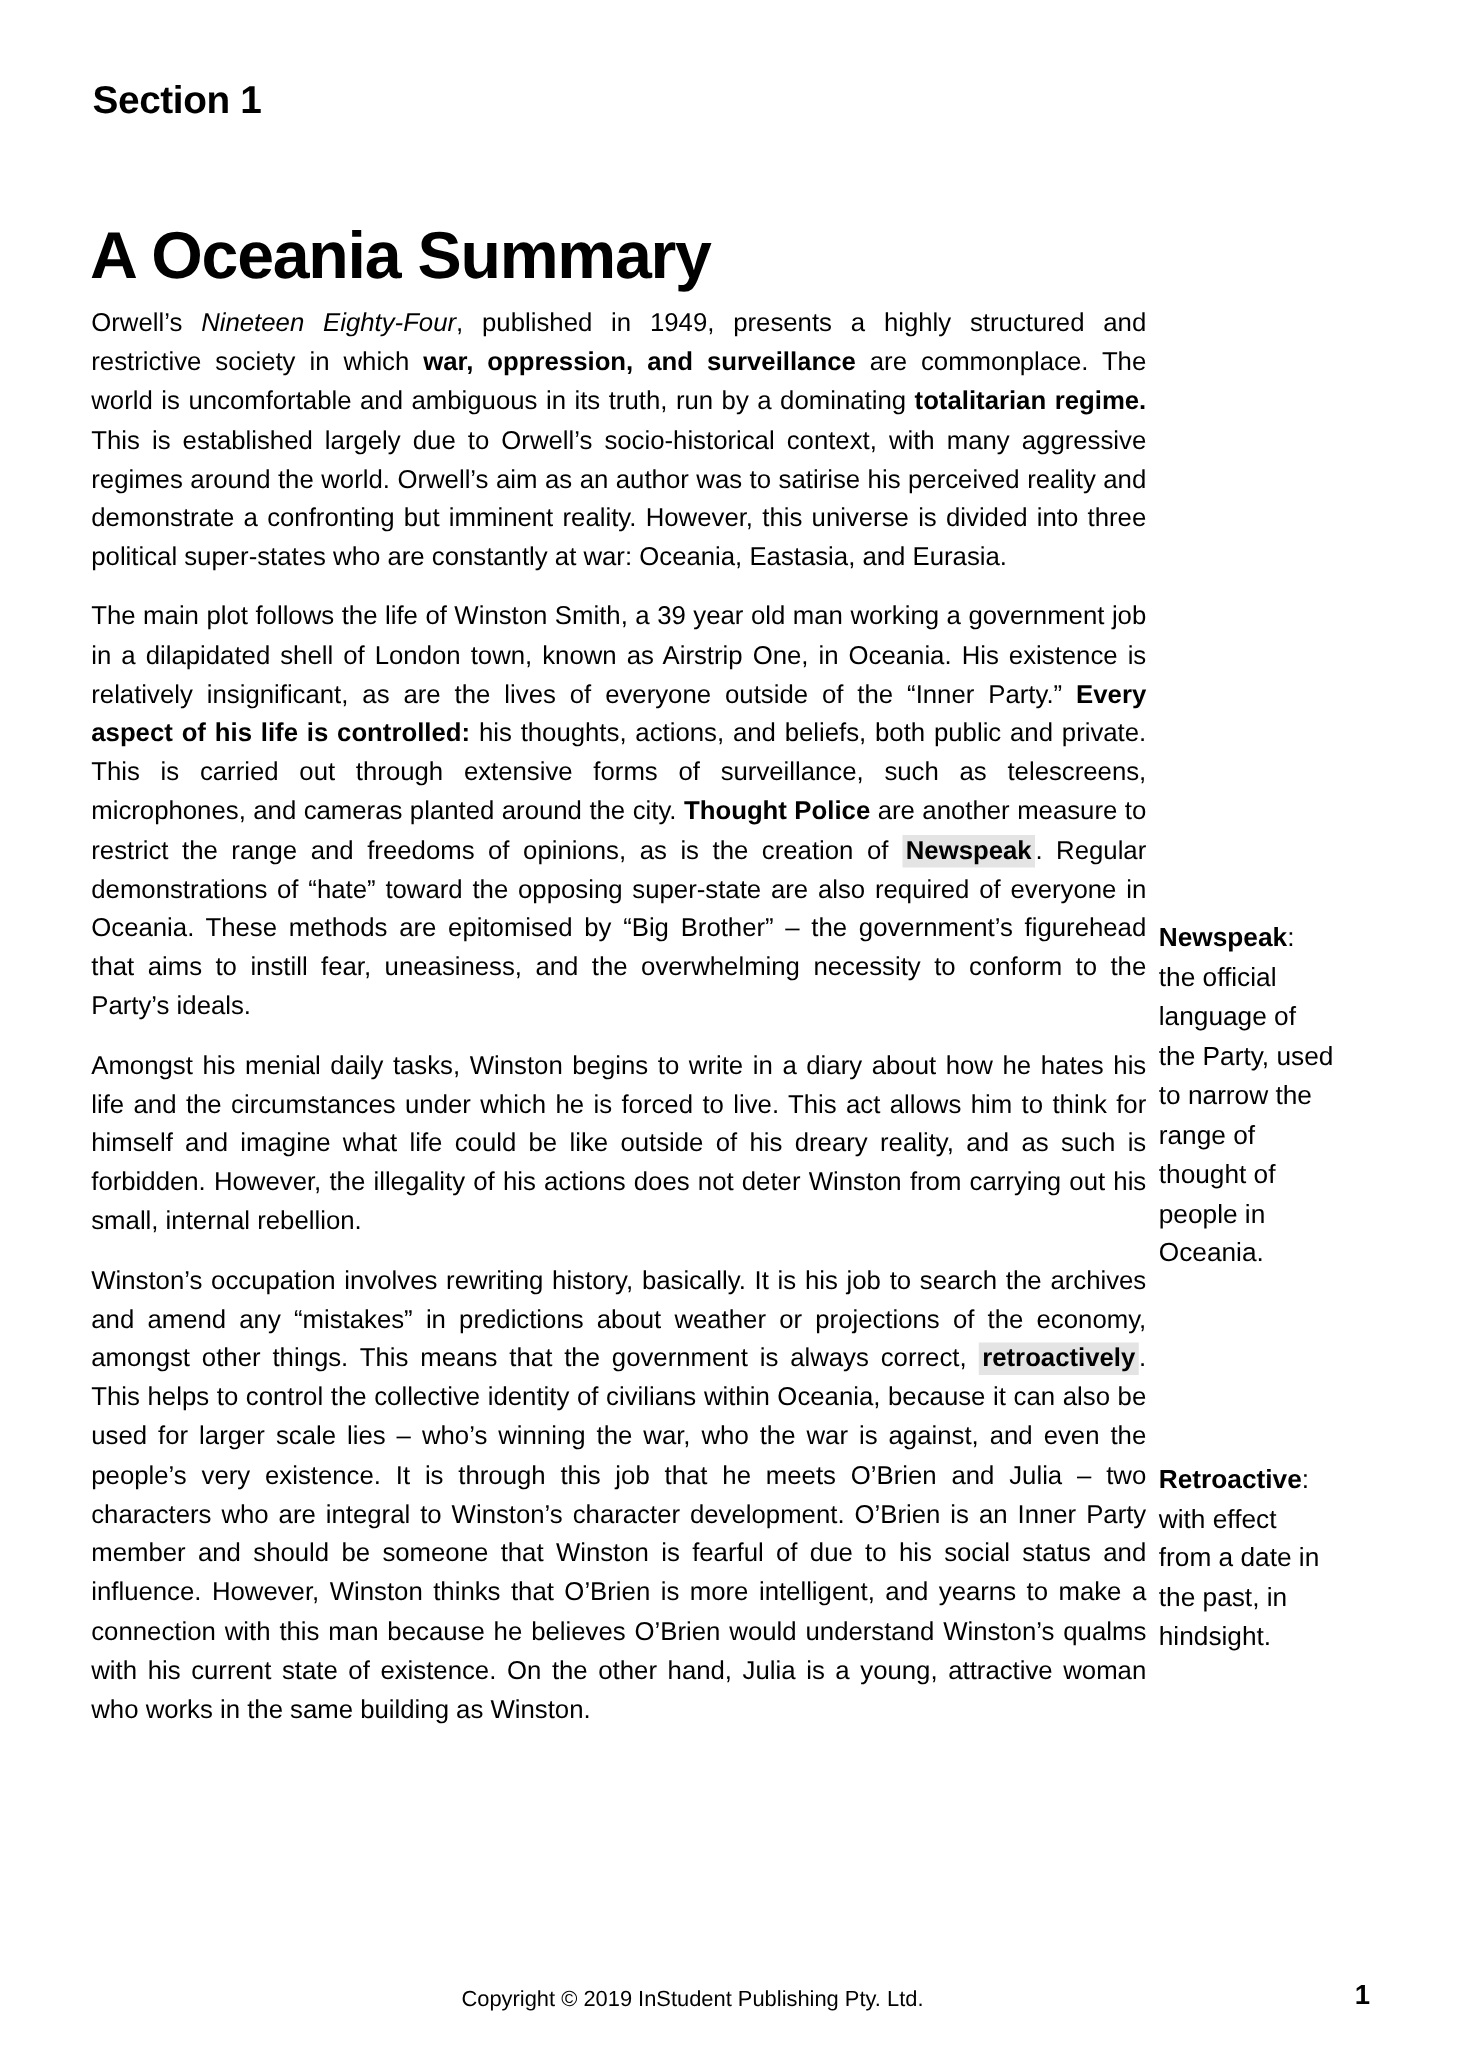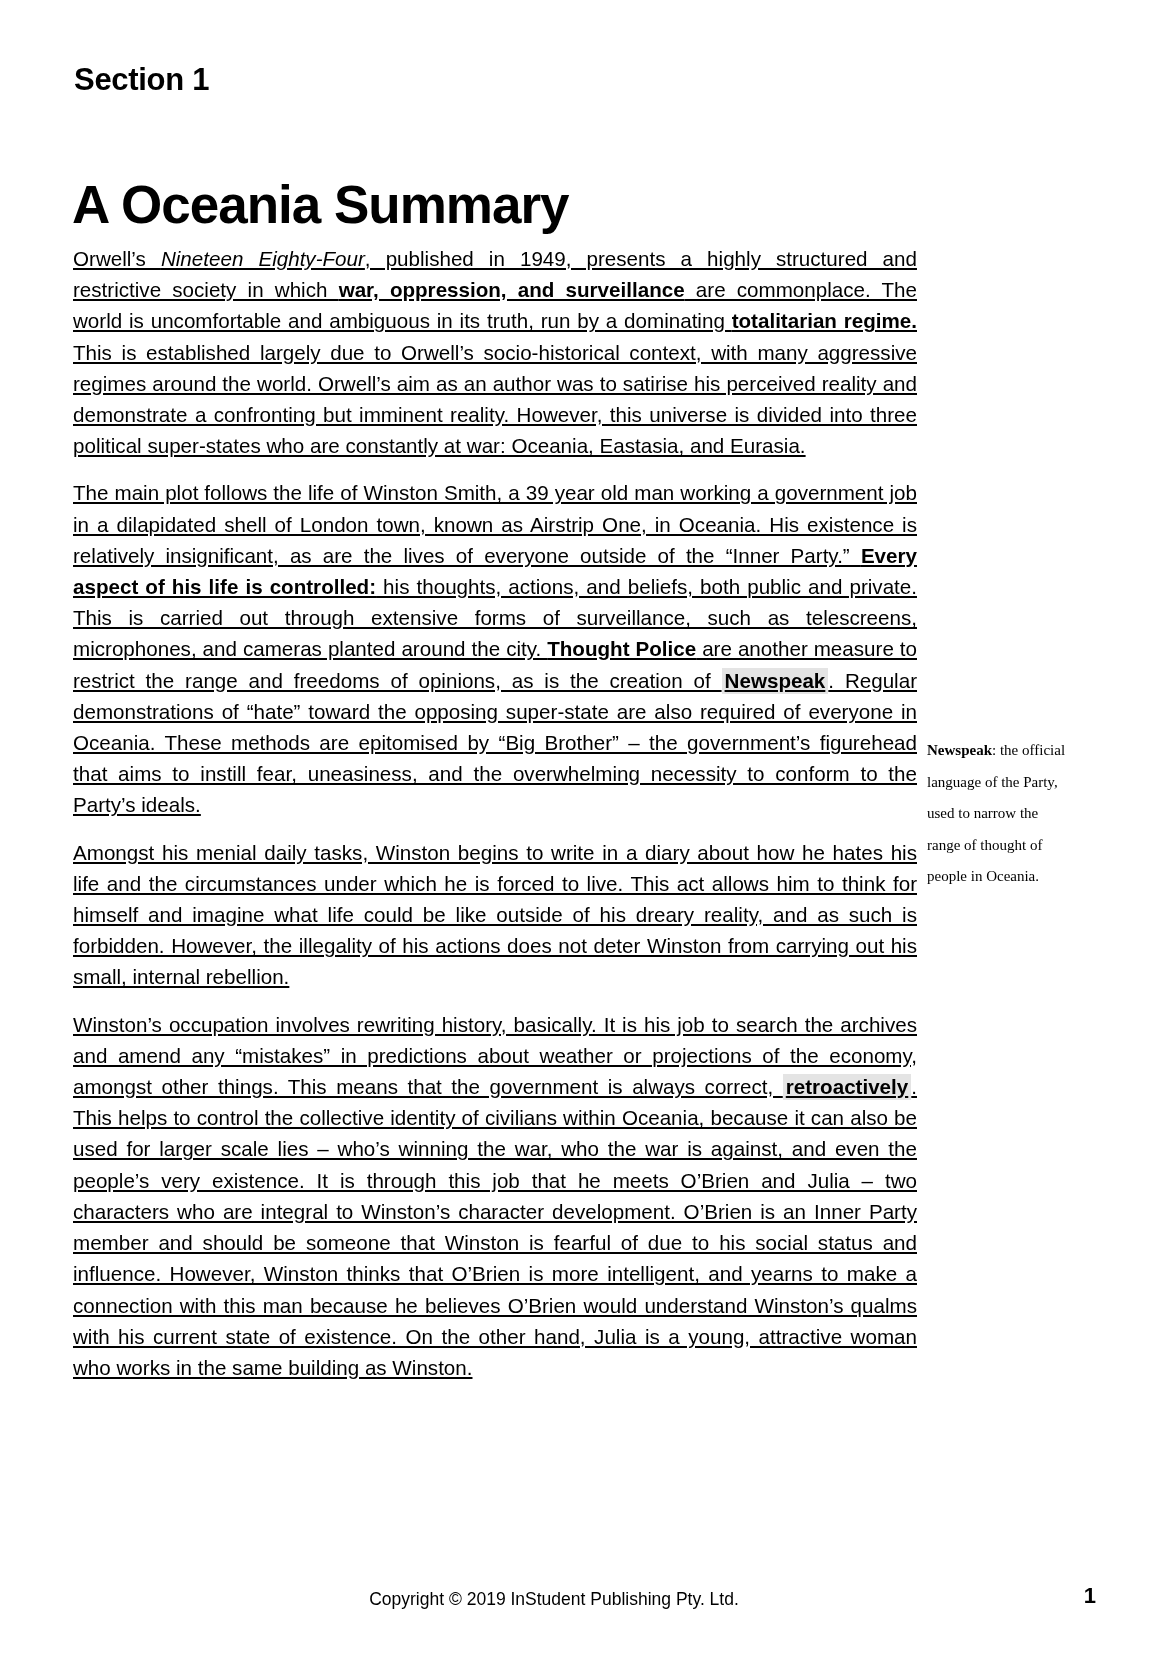--- a/index.html
+++ b/index.html
@@ -49,39 +49,37 @@
     top: 243px;
     width: 844px;
     font-size: 20.6px;
     line-height: 31.2px;
     text-align: justify;
     text-justify: inter-word;
   }
   .body-col p {
     margin: 0 0 16px 0;
     text-align: justify;
-    text-decoration: underline;
   }
   .body-col p:last-child { margin-bottom: 0; }
 
   .b { font-weight: bold; }
   .i { font-style: italic; }
   .hl {
     font-weight: bold;
     background: #e4e4e4;
     padding: 1px 3px 2px 3px;
   }
 
   
   .margin-note {
     position: absolute;
     width: 140px;
-    font-size: 15px;
+    font-size: 21px;
     line-height: 31.5px;
-    font-family: Liberation Serif, serif;
   }
   .margin-note .term { font-weight: bold; }
   #note-newspeak { left: 927px; top: 735px; }
   #note-retroactive { left: 927px; top: 1168px; }
 
   
   .footer-copy {
     position: absolute;
     left: 0;
     top: 1589px;
@@ -115,17 +113,20 @@
     <p>Amongst his menial daily tasks, Winston begins to write in a diary about how he hates his life and the circumstances under which he is forced to live.  This act allows him to think for himself and imagine what life could be like outside of his dreary reality, and as such is forbidden. However, the illegality of his actions does not deter Winston from carrying out his small, internal rebellion.</p>
 
     <p><span>Winston’s occupation involves rewriting history, basically.  It is his job to search the archives and amend any “mistakes” in predictions about weather or projections of the economy, amongst other things.  This means that the government is always correct, </span><span class="hl">retroactively</span><span>.  This helps to control the collective identity of civilians within Oceania, because it can also be used for larger scale lies – who’s winning the war, who the war is against, and even the people’s very existence.  It is through this job that he meets O’Brien and Julia – two characters who are integral to Winston’s character development.  O’Brien is an Inner Party member and should be someone that Winston is fearful of due to his social status and influence. However, Winston thinks that O’Brien is more intelligent, and yearns to make a connection with this man because he believes O’Brien would understand Winston’s qualms with his current state of existence. On the other hand, Julia is a young, attractive woman who works in the same building as Winston.</span></p>
 
   </div>
 
   <div class="margin-note" id="note-newspeak">
     <span class="term">Newspeak</span><span>: </span><span>the official language of the Party, used to narrow the range of thought of people in Oceania.</span>
   </div>
 
+  <div class="margin-note" id="note-retroactive">
+    <span class="term">Retroactive</span><span>: </span><span>with effect from a date in the past, in hindsight.</span>
+  </div>
 
   <div class="footer-copy">Copyright © 2019 InStudent Publishing Pty. Ltd.</div>
   <div class="footer-page">1</div>
 
 </div>
 
 </body></html>

